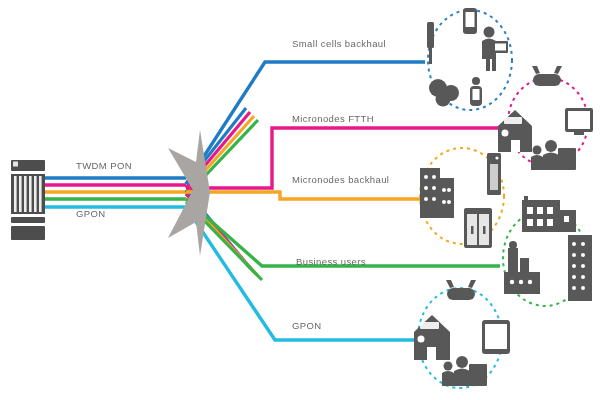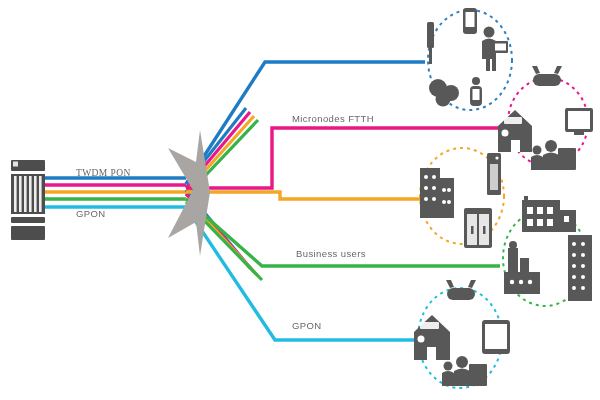--- a/index.html
+++ b/index.html
@@ -265,20 +265,22 @@
       <g>
         <circle cx="448" cy="366" r="4.5"></circle>
         <path d="M442,373 q6,-4 12,0 l0,13 l-12,0 Z"></path>
         <circle cx="462" cy="362" r="6"></circle>
         <path d="M454,371 q8,-5 16,0 l0,15 l-16,0 Z"></path>
         <rect x="469" y="364" width="18" height="22" rx="1"></rect>
       </g>
     </g>
   </svg>
 
-  <div class="lbl" style="left:76px;top:168px;font-family:Liberation Serif, serif;">TWDM PON</div>
+  <div class="lbl" style="left:76px;top:160px;">TWDM PON</div>
   <div class="lbl" style="left:76px;top:208px;">GPON</div>
 
+  <div class="lbl" style="left:292px;top:38px;">Small cells backhaul</div>
   <div class="lbl" style="left:292px;top:113px;">Micronodes FTTH</div>
-  <div class="lbl" style="left:296px;top:248px;">Business users</div>
+  <div class="lbl" style="left:292px;top:174px;">Micronodes backhaul</div>
+  <div class="lbl" style="left:296px;top:256px;">Business users</div>
   <div class="lbl" style="left:292px;top:320px;">GPON</div>
 
 </div>
 
 </body></html>

